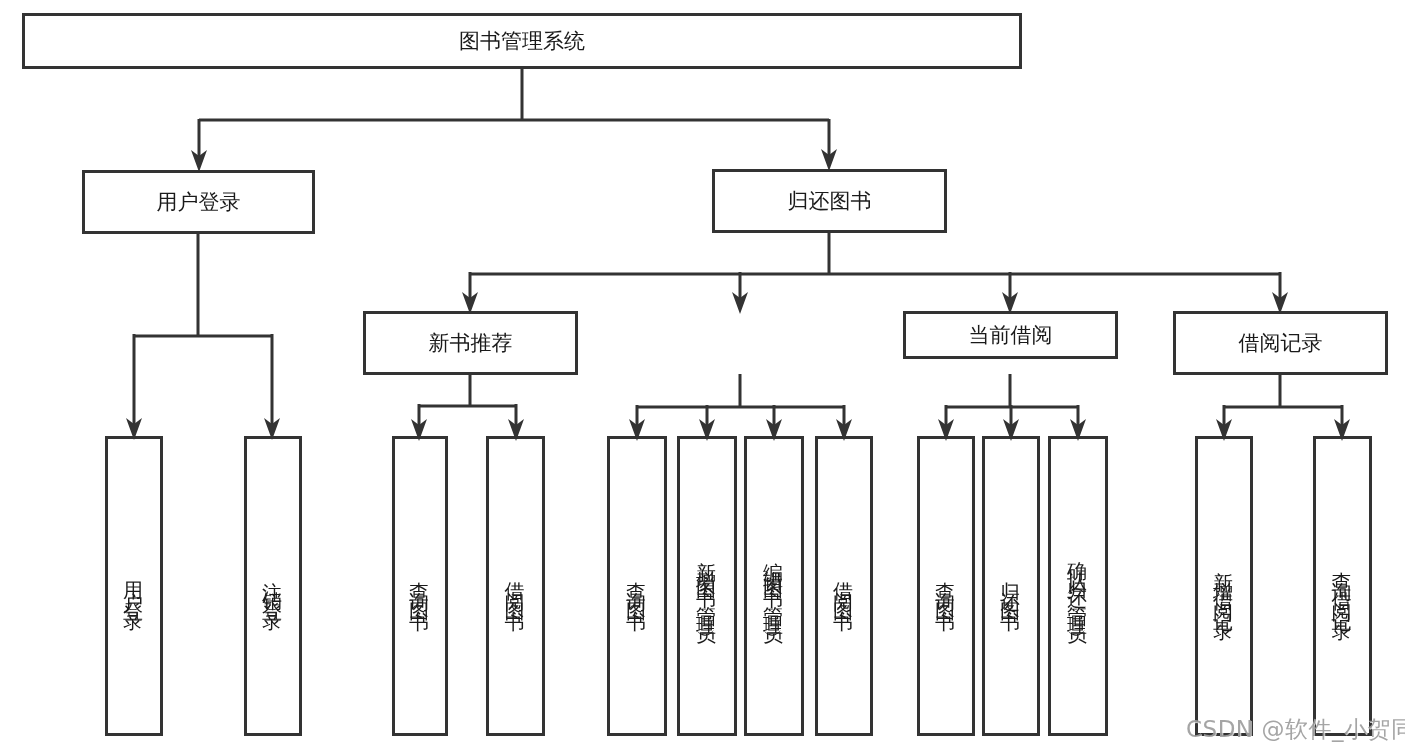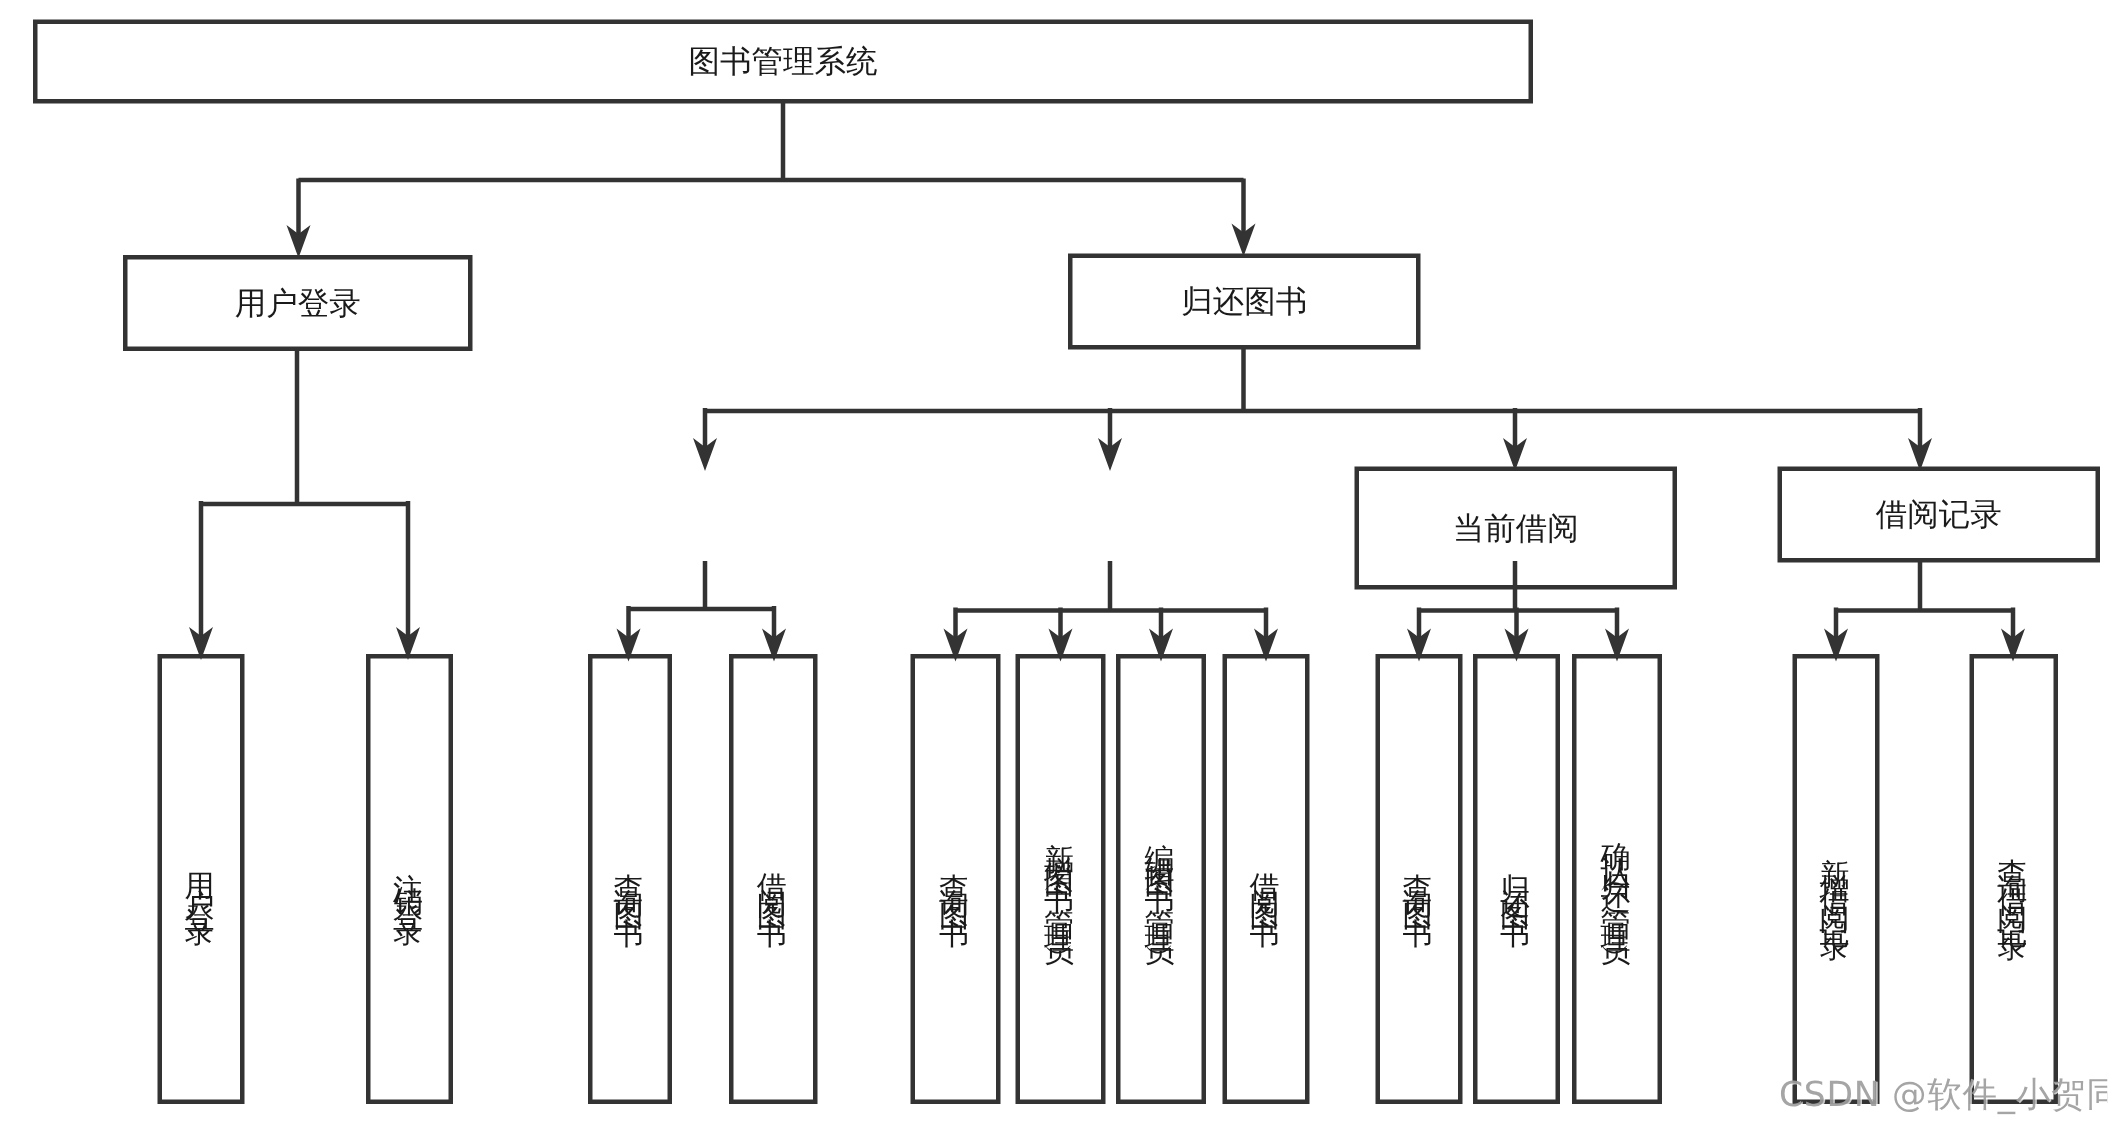--- a/index.html
+++ b/index.html
@@ -39,22 +39,22 @@
     height: 300px;
     white-space: normal;
   }
   .v.long { letter-spacing: 9px; }
   
   .n-root   { left: 22px;   top: 13px;  width: 1000px; height: 56px; }
   .n-ulogin { left: 82px;   top: 170px; width: 233px;  height: 64px; }
   .n-bmgmt  { left: 712px;  top: 169px; width: 235px;  height: 64px; }
   .n-nbrec  { left: 363px;  top: 311px; width: 215px;  height: 64px; }
   .n-bborr  { left: 633px;  top: 311px; width: 215px;  height: 64px; }
-  .n-cborr  { left: 903px;  top: 311px; width: 215px;  height: 82px; }
-  .n-brec   { left: 1173px; top: 311px; width: 215px;  height: 64px; margin-left: 12px; }
+  .n-cborr  { left: 903px;  top: 311px; width: 215px;  height: 48px; }
+  .n-brec   { left: 1173px; top: 311px; width: 215px;  height: 64px; }
   .n-ul1 { left: 105px;  width: 58px; }
   .n-ul2 { left: 244px;  width: 58px; }
   .n-nb1 { left: 392px;  width: 56px; }
   .n-nb2 { left: 486px;  width: 59px; }
   .n-bb1 { left: 607px;  width: 60px; }
   .n-bb2 { left: 677px;  width: 60px; }
   .n-bb3 { left: 744px;  width: 60px; }
   .n-bb4 { left: 815px;  width: 58px; }
   .n-cb1 { left: 917px;  width: 58px; }
   .n-cb2 { left: 982px;  width: 58px; }
@@ -117,20 +117,21 @@
       <polygon points="1224,441 1216,419 1224,425 1232,419"></polygon>
       <polygon points="1342,441 1334,419 1342,425 1350,419"></polygon>
     </g>
   </svg>
 
   <div class="node h n-root">图书管理系统</div>
 
   <div class="node h n-ulogin">用户登录</div>
   <div class="node h n-bmgmt">归还图书</div>
 
+  <div class="node h n-nbrec">新书推荐</div>
   <div class="node h n-cborr">当前借阅</div>
   <div class="node h n-brec">借阅记录</div>
 
   <div class="node v n-ul1">用户登录</div>
   <div class="node v n-ul2">注销登录</div>
 
   <div class="node v n-nb1">查询图书</div>
   <div class="node v n-nb2">借阅图书</div>
 
   <div class="node v n-bb1">查询图书</div>

